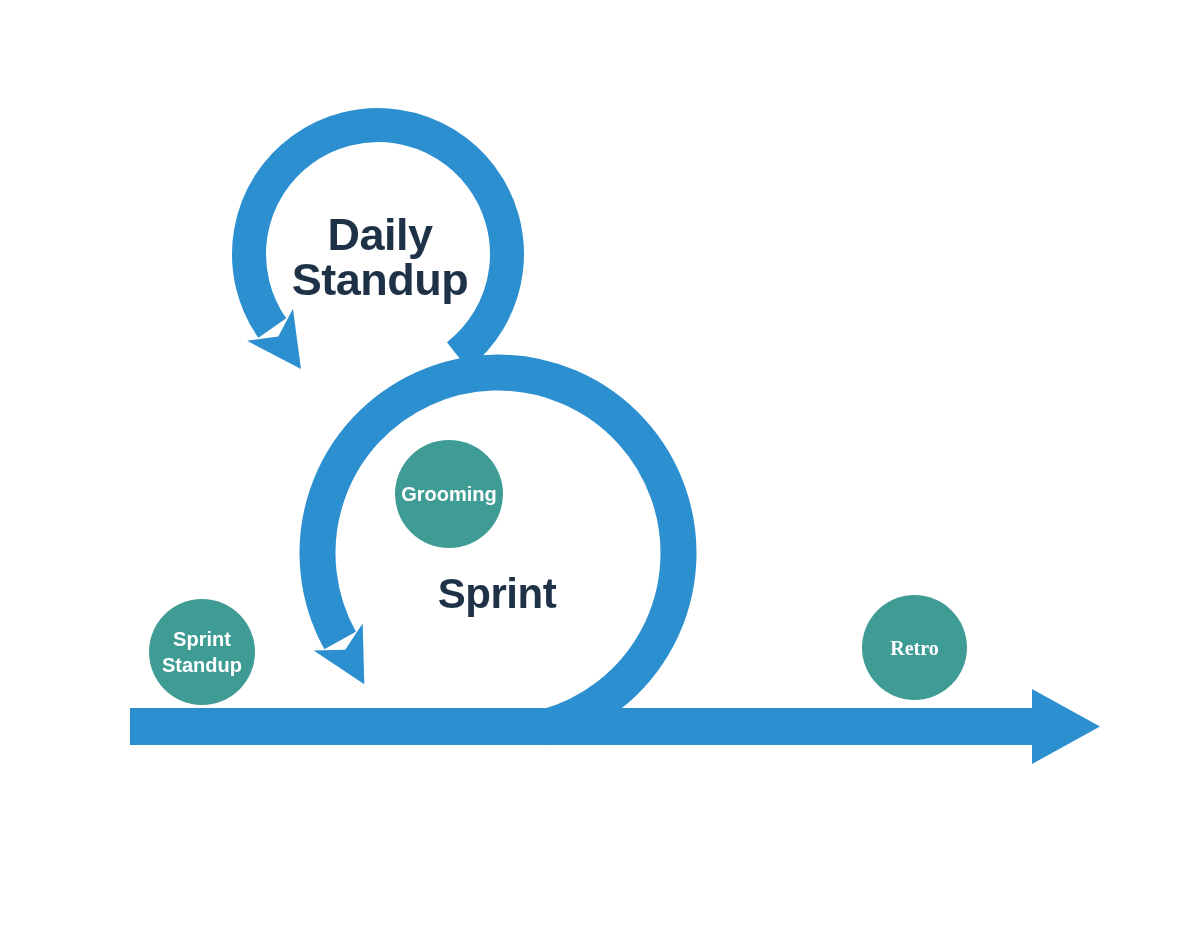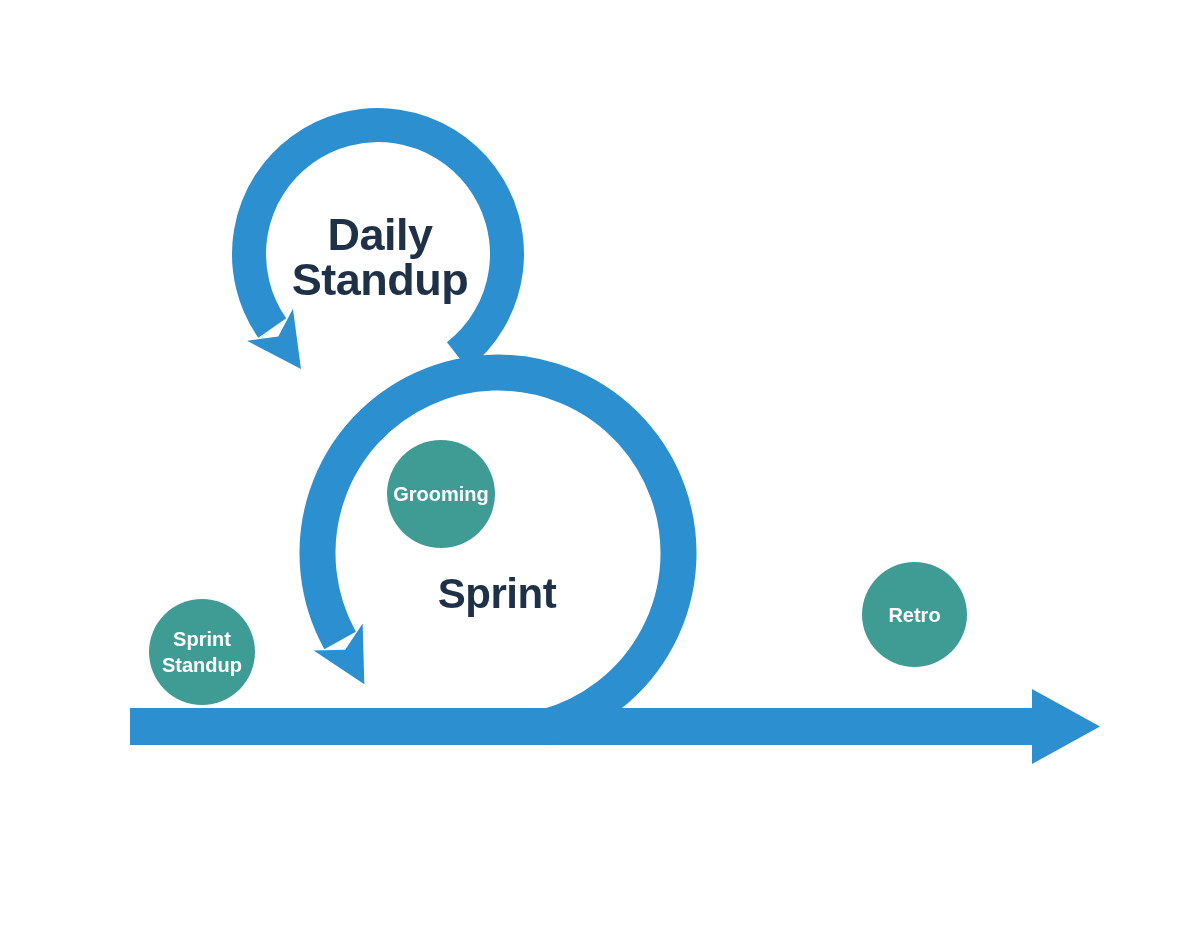--- a/index.html
+++ b/index.html
@@ -57,23 +57,23 @@
     flex-direction: column;
     align-items: center;
     justify-content: center;
     text-align: center;
     font-weight: 700;
     font-size: 20px;
     line-height: 26px;
     letter-spacing: 0;
   }
   .badge-sprint-planing { left: 149px; top: 599px; width: 106px; height: 106px; }
-  .badge-grooming       { left: 387px; top: 440px; width: 108px; height: 108px; }
+  .badge-grooming       { left: 395px; top: 440px; width: 108px; height: 108px; }
   .badge-review         { left: 722px; top: 595px; width: 105px; height: 105px; }
-  .badge-retro          { left: 862px; top: 562px; width: 105px; height: 105px; }
+  .badge-retro          { left: 862px; top: 595px; width: 105px; height: 105px; font-family: Liberation Serif, serif; }
 </style>
 </head>
 <body>
 
 <div class="canvas">
 
   <svg class="diagram-svg" viewBox="0 0 1200 944" aria-hidden="true">
     <defs>
       <marker id="loopArrow" viewBox="0 0 12 12" refX="1.5" refY="6" markerWidth="66" markerHeight="60" markerUnits="userSpaceOnUse" orient="auto">
         <path d="M0.7 0.4 L11.5 6 L0.7 11.6 L3.6 6 Z" style="fill: var(--blue);"></path>

